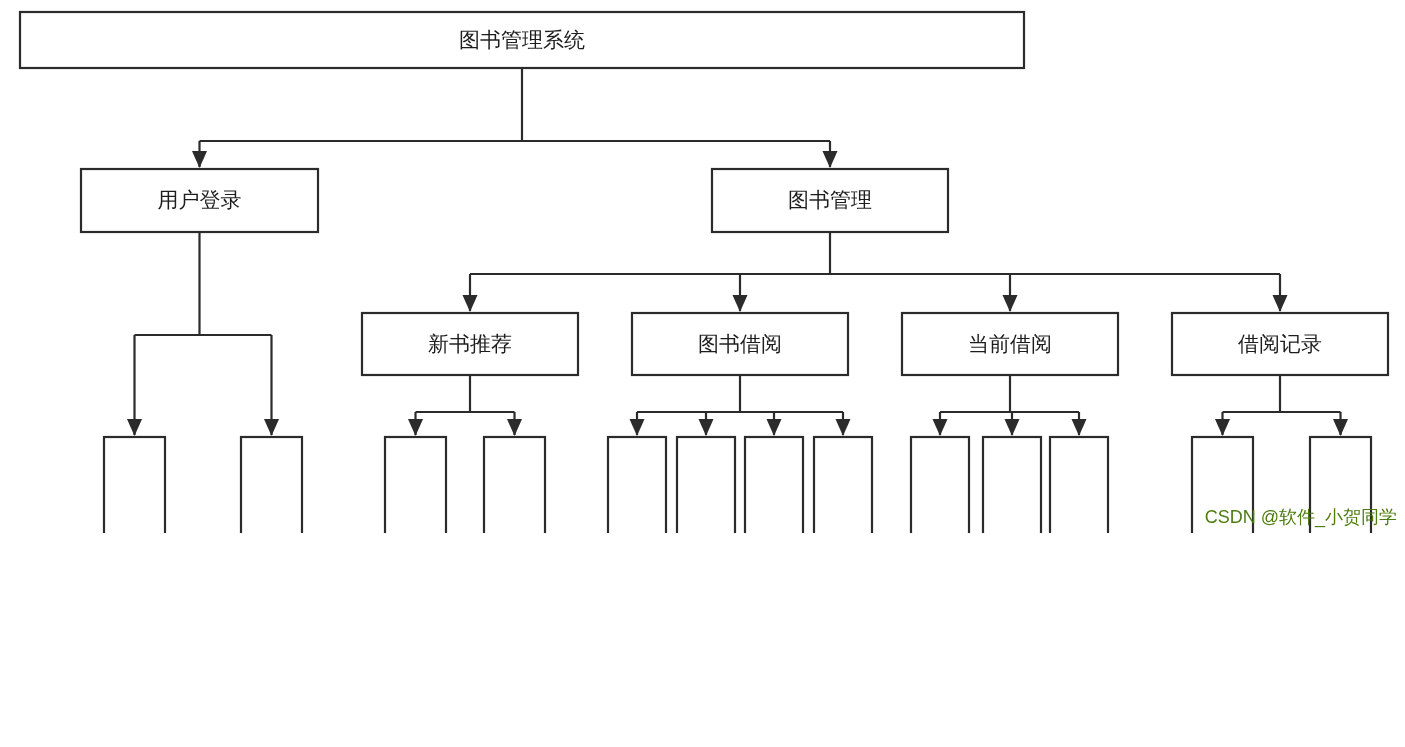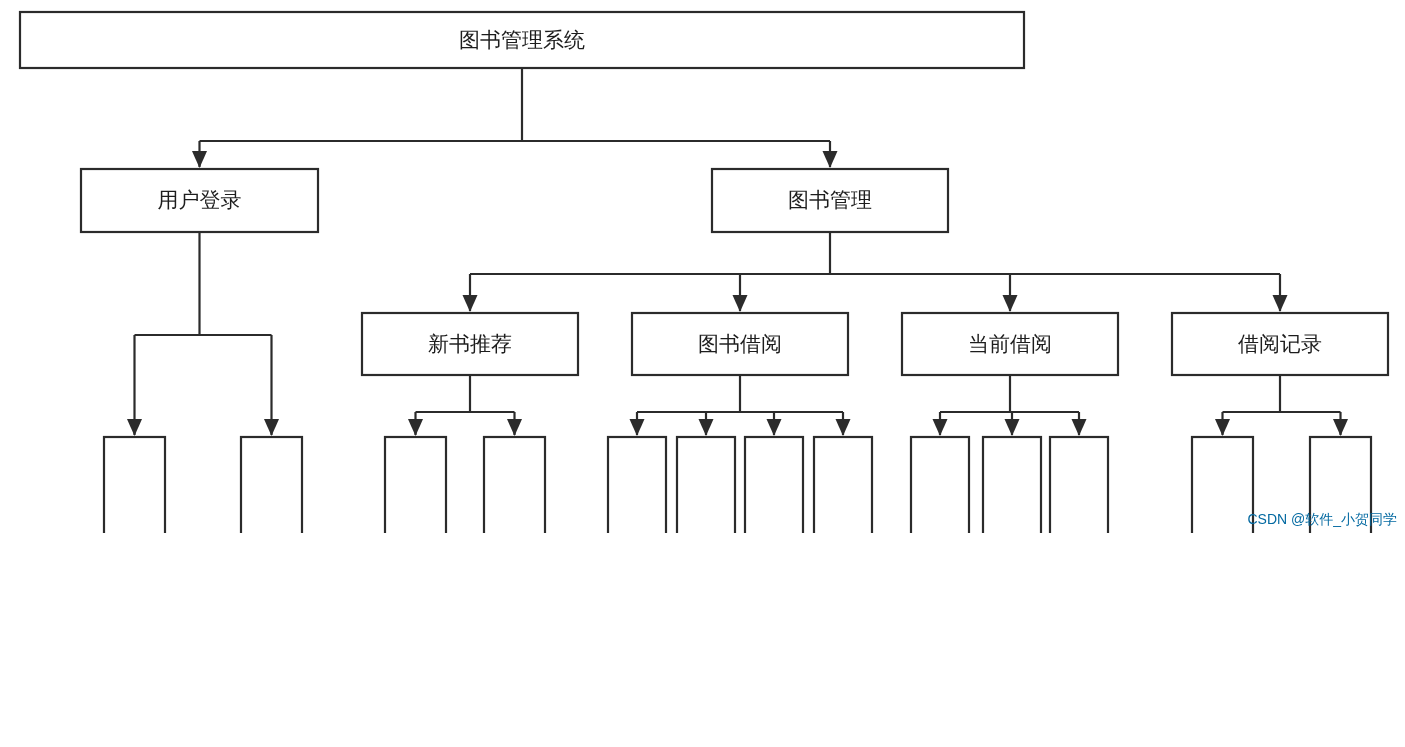--- a/index.html
+++ b/index.html
@@ -59,22 +59,22 @@
     justify-content: center;
     letter-spacing: 1px;
     white-space: nowrap;
     user-select: none;
   }
   .watermark {
     position: absolute;
     right: 8px;
     bottom: 4px;
     font-family: "Liberation Sans", "DejaVu Sans", sans-serif;
-    font-size: 14px;
-    color: #0369a1;
+    font-size: 18px;
+    color: #4d7c0f;
     white-space: nowrap;
     user-select: none;
   }
 </style>
 </head>
 <body>
 
 <div id="canvas">
 
   <svg class="diagram" viewBox="0 0 1405 747">

